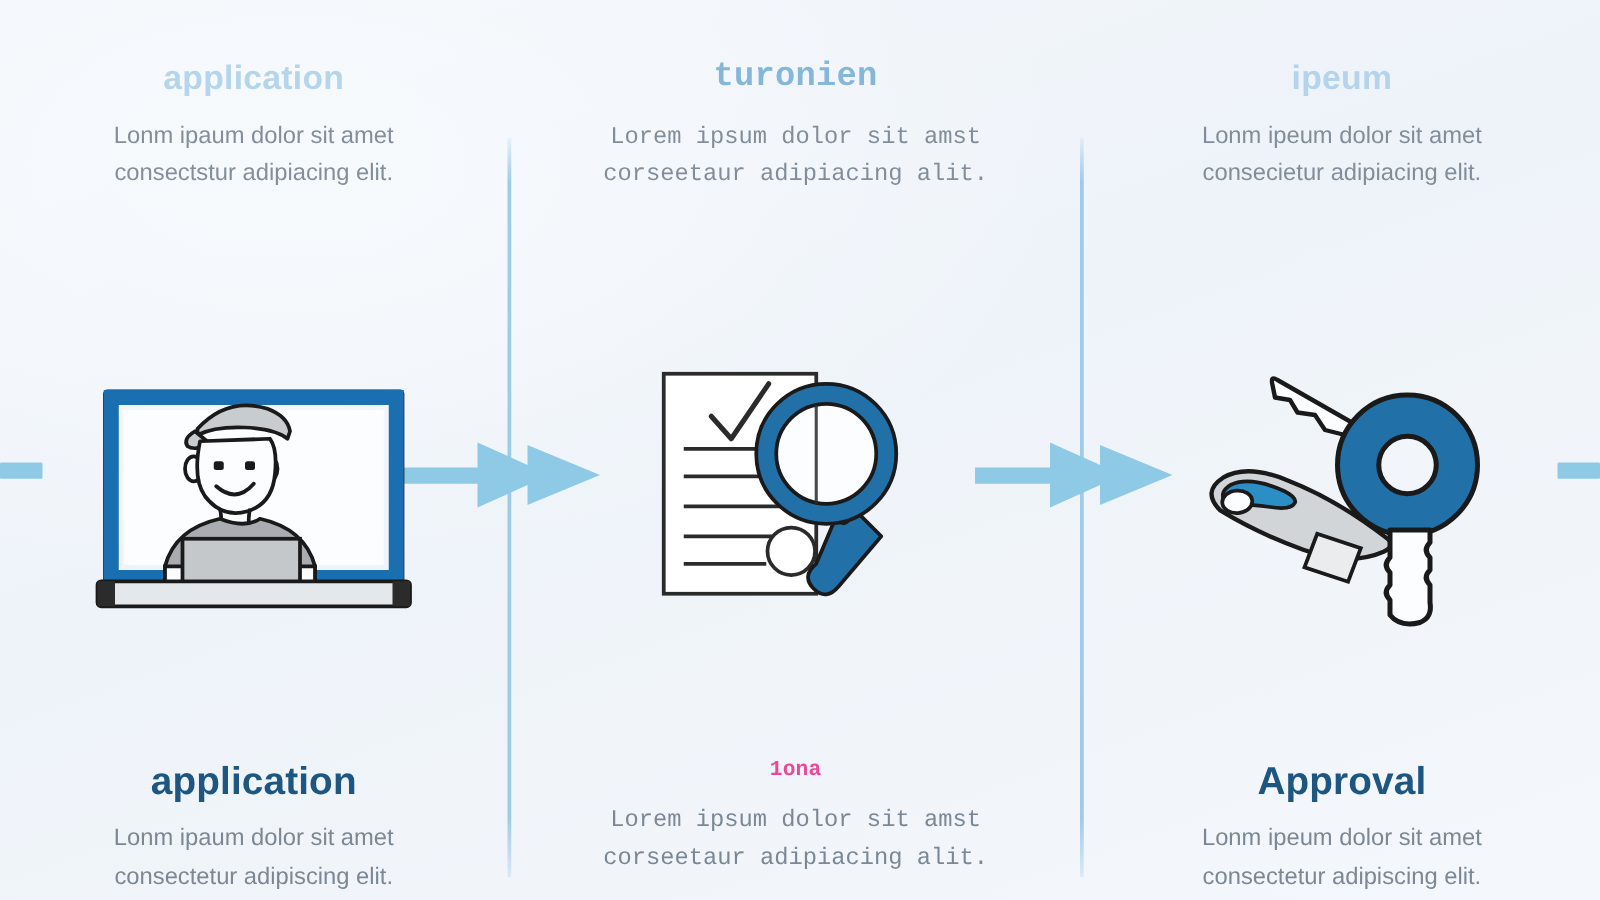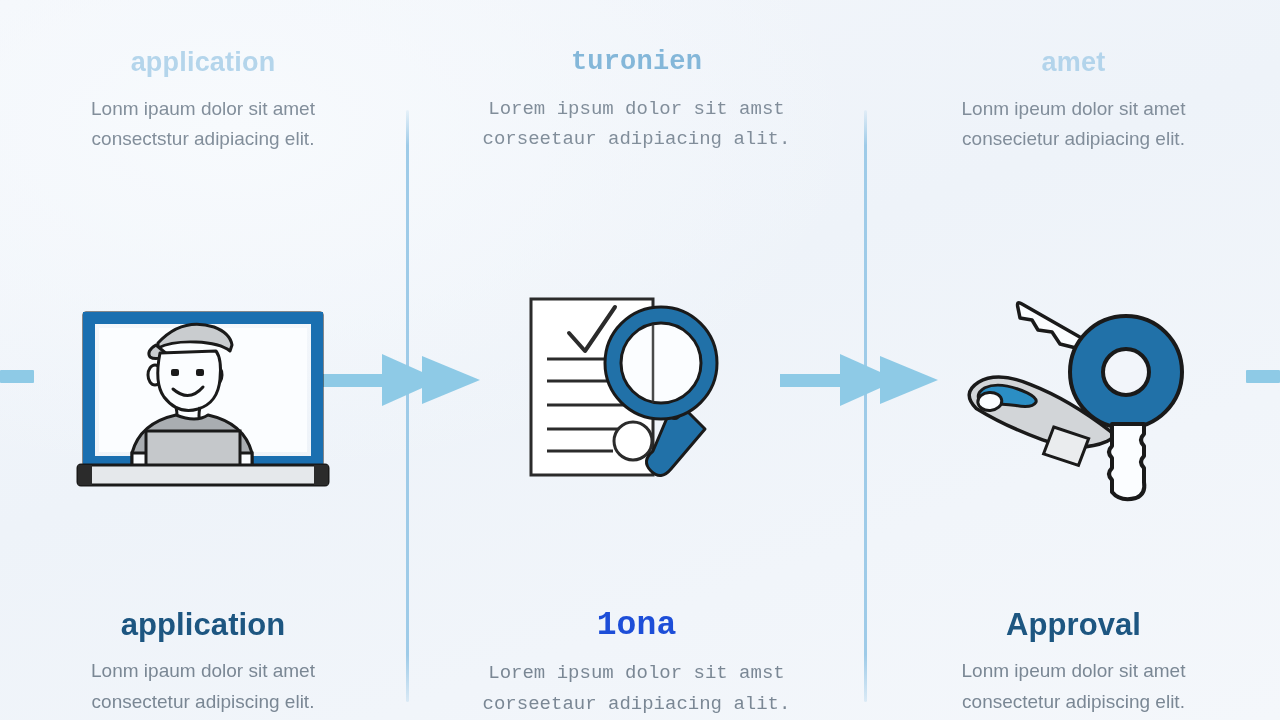--- a/index.html
+++ b/index.html
@@ -90,22 +90,22 @@
     text-align: center;
   }
   .solid-title {
     font-size: 31px;
     font-weight: bold;
     letter-spacing: 0.1px;
     line-height: 1.1;
     color: #1d5681;
   }
   .col.c2 .solid-title {
-    font-size: 33px;
-    color: #1d4ed8;
+    font-size: 17px;
+    color: #ec4899;
     filter: blur(0.5px);
   }
   .solid-body {
     margin-top: 14px;
     font-size: 19px;
     line-height: 1.62;
     color: #6e7c8a;
     opacity: 0.9;
     filter: blur(0.25px);
   }
@@ -271,21 +271,21 @@
       <div class="solid-body">
         <span class="l1">Lorem ipsum dolor sit amst</span>
         <span class="l2">corseetaur adipiacing alit.</span>
       </div>
     </div>
   </div>
 
   <div class="col c3">
 
     <div class="ghost">
-      <div class="ghost-title">amet</div>
+      <div class="ghost-title">ipeum</div>
       <div class="ghost-body">
         <span class="l1">Lonm ipeum dolor sit amet</span>
         <span class="l2">consecietur adipiacing elit.</span>
       </div>
     </div>
 
     <div class="icon-wrap">
       <svg width="240" height="226" viewBox="0 0 240 226">
 
         <path d="M64 20 q-6 -4 -4 4 l2 10 l12 2 l6 10 l14 2 l8 12 l16 4 l10 14 l28 28 l20 -22 Z" fill="#fbfdff" stroke="#1a1a1a" stroke-width="3.5" stroke-linejoin="round" transform="translate(4,4)"></path>

